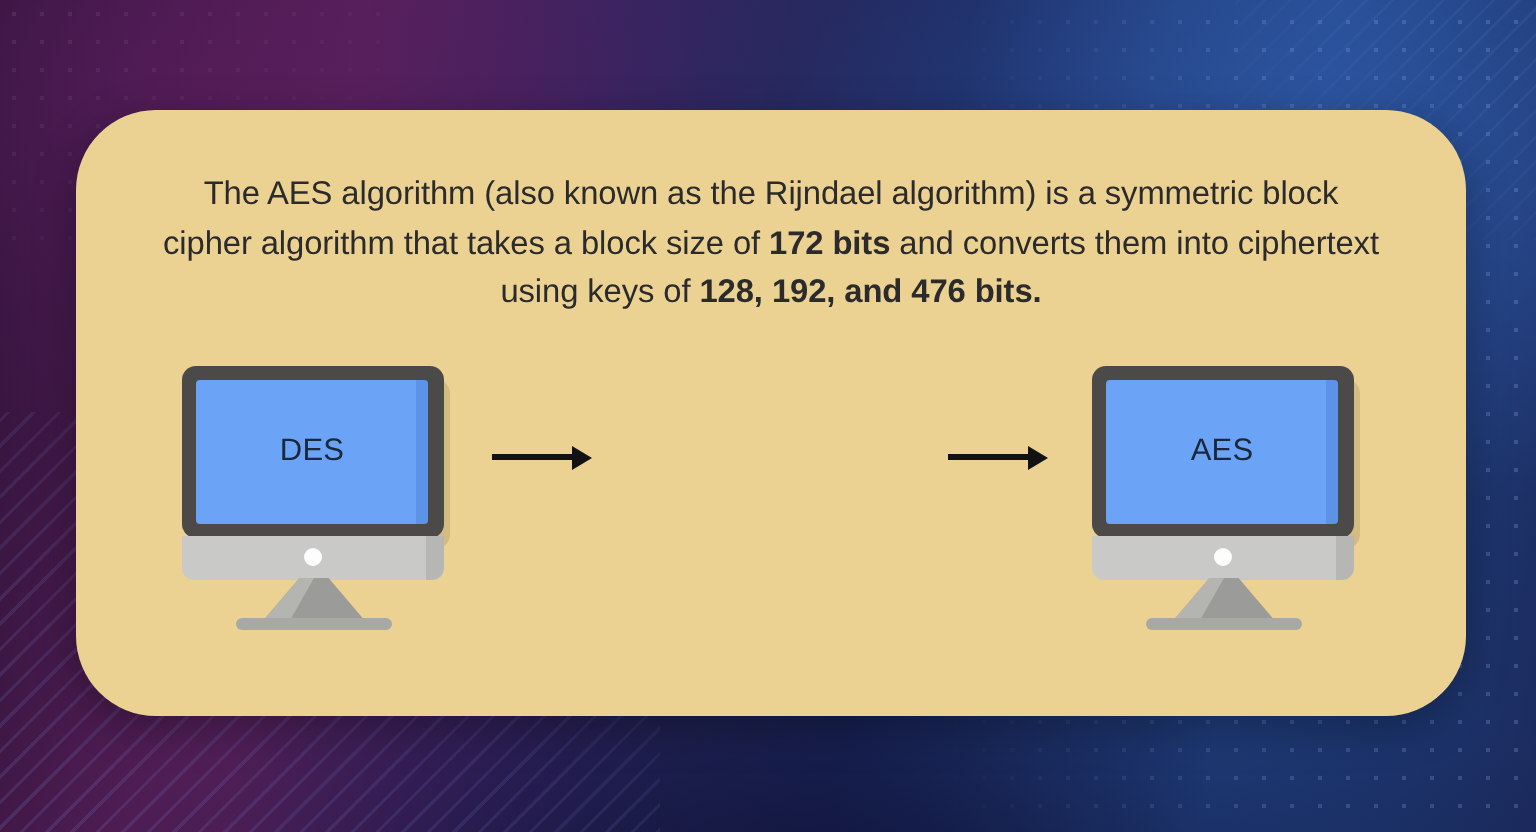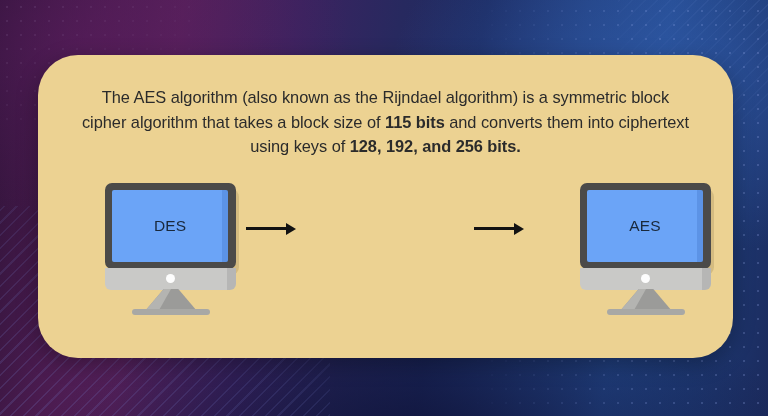--- a/index.html
+++ b/index.html
@@ -127,21 +127,20 @@
     width: 695px;
     height: 150px;
   }
 
   
   .monitor {
     position: absolute;
     top: 0;
     width: 132px;
     height: 130px;
-    margin-left: 14px;
   }
   .mon-shadow {
     position: absolute;
     left: 6px;
     top: 6px;
     width: 128px;
     height: 86px;
     background: rgba(90,70,35,0.16);
     border-radius: 8px;
   }
@@ -271,21 +270,21 @@
   <div class="bg-base"></div>
   <div class="bg-vignette"></div>
   <div class="bg-dots"></div>
   <div class="bg-dots-tl"></div>
   <div class="bg-stripes"></div>
   <div class="bg-stripes-tr"></div>
 
   <div class="card">
 
     <p class="para">
-      <span>The AES algorithm (also known as the Rijndael algorithm) is a symmetric block cipher algorithm that takes a block size of </span><b>115 bits</b><span> and converts them into ciphertext using keys of </span><b>128, 192, and 256 bits.</b>
+      <span>The AES algorithm (also known as the Rijndael algorithm) is a symmetric block cipher algorithm that takes a block size of </span><b>172 bits</b><span> and converts them into ciphertext using keys of </span><b>128, 192, and 476 bits.</b>
     </p>
 
     <div class="diagram">
 
       <div class="monitor" style="left:53px;">
         <div class="mon-shadow"></div>
         <div class="mon-body">
           <div class="mon-screen">
             <span class="mon-label">DES</span>
           </div>
@@ -302,21 +301,21 @@
         <div class="arrow-line"></div>
         <div class="arrow-head"></div>
       </div>
 
 
       <div class="arrow" style="left:436px;">
         <div class="arrow-line"></div>
         <div class="arrow-head"></div>
       </div>
 
-      <div class="monitor" style="left:528px;">
+      <div class="monitor" style="left:508px;">
         <div class="mon-shadow"></div>
         <div class="mon-body">
           <div class="mon-screen">
             <span class="mon-label">AES</span>
           </div>
         </div>
         <div class="mon-base">
           <div class="mon-dot"></div>
         </div>
         <div class="mon-neck"></div>

